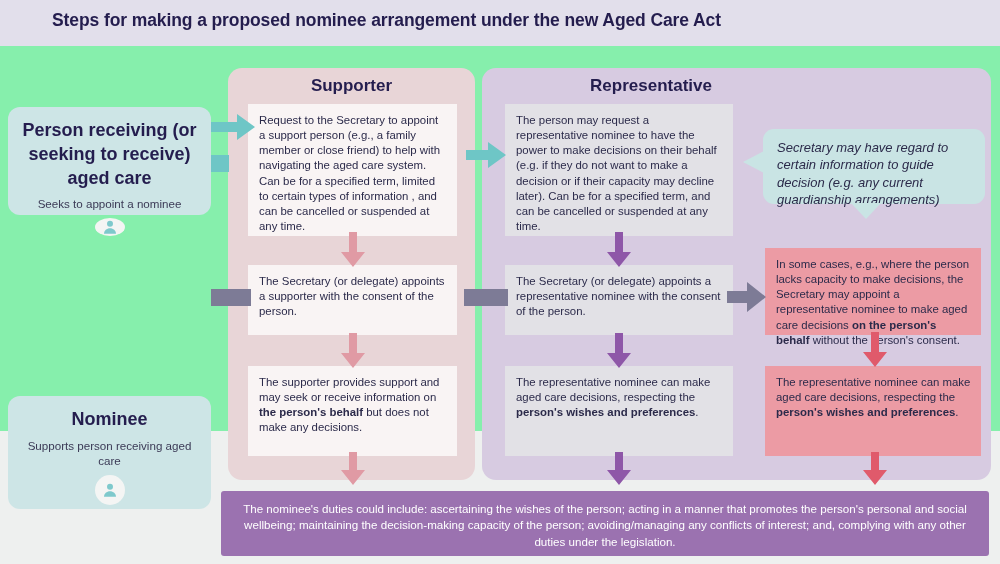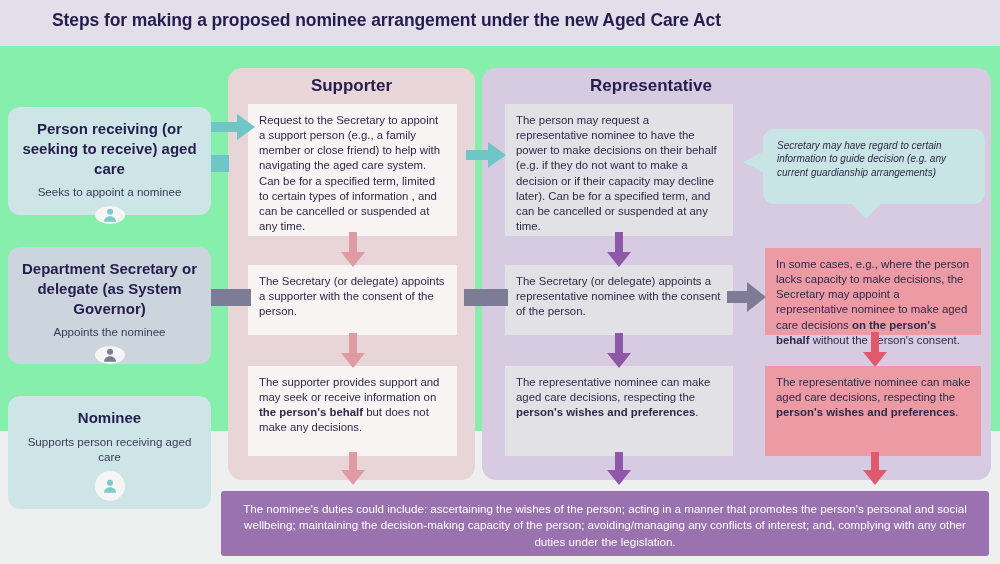--- a/index.html
+++ b/index.html
@@ -29,21 +29,21 @@
     display: flex; flex-direction: column; align-items: center;
     padding-top: 12px;
   }
   .role-card.teal { background: #cde5e6; }
   .role-card.grey { background: #ccd5dd; }
   #card-person { top: 107px; height: 108px; }
   #card-secretary { top: 247px; height: 117px; }
   #card-nominee { top: 396px; height: 113px; }
 
   .role-title {
-    font-size: 15px; font-weight: bold; color: #241d4e;
+    font-size: 18px; font-weight: bold; color: #241d4e;
     text-align: center; line-height: 1.32; width: 185px;
   }
   .role-sub {
     font-size: 11.6px; color: #3b3a56; text-align: center;
     line-height: 1.3; width: 180px; margin-top: 6px;
   }
   .avatar {
     width: 30px; height: 30px; border-radius: 50%;
     background: #f4f5f4; margin-top: 7px;
     display: flex; align-items: center; justify-content: center;
@@ -80,21 +80,21 @@
   #rb2 { left: 505px; top: 265px; width: 228px; height: 70px; }
   #rb3 { left: 505px; top: 366px; width: 228px; height: 90px; }
   
   #pb1 { left: 765px; top: 248px; width: 216px; height: 87px; }
   #pb2 { left: 765px; top: 366px; width: 216px; height: 90px; }
 
   
   #bubble {
     position: absolute; left: 763px; top: 129px; width: 222px; height: 75px;
     background: #c9e4e4; border-radius: 11px;
-    font-style: italic; font-size: 10px; color: #2b2a4a; line-height: 1.34;
+    font-style: italic; font-size: 13px; color: #2b2a4a; line-height: 1.34;
     padding: 10px 12px 0 14px;
   }
   #bubble::before {
     content: ""; position: absolute; left: -20px; top: 22px;
     border-top: 11px solid transparent; border-bottom: 11px solid transparent;
     border-right: 21px solid #c9e4e4;
   }
   #bubble::after {
     content: ""; position: absolute; left: 88px; bottom: -15px;
     border-left: 15px solid transparent; border-right: 15px solid transparent;
@@ -126,30 +126,20 @@
     <div class="role-title">Person receiving (or seeking to receive) aged care</div>
     <div class="role-sub">Seeks to appoint a nominee</div>
     <div class="avatar">
       <svg width="18" height="18" viewBox="0 0 24 24">
           <circle cx="12" cy="7.5" r="4" fill="#7ec9cc"></circle>
           <path d="M4 21c0-4.4 3.6-7.5 8-7.5s8 3.1 8 7.5z" fill="#7ec9cc"></path>
         </svg>
     </div>
   </div>
 
-  <div class="role-card grey" id="card-secretary">
-    <div class="role-title">Department Secretary or delegate (as System Governor)</div>
-    <div class="role-sub">Appoints the nominee</div>
-    <div class="avatar">
-      <svg width="18" height="18" viewBox="0 0 24 24">
-          <circle cx="12" cy="7.5" r="4" fill="#7d7b96"></circle>
-          <path d="M4 21c0-4.4 3.6-7.5 8-7.5s8 3.1 8 7.5z" fill="#7d7b96"></path>
-        </svg>
-    </div>
-  </div>
 
   <div class="role-card teal" id="card-nominee">
     <div class="role-title">Nominee</div>
     <div class="role-sub">Supports person receiving aged care</div>
     <div class="avatar">
       <svg width="18" height="18" viewBox="0 0 24 24">
           <circle cx="12" cy="7.5" r="4" fill="#7ec9cc"></circle>
           <path d="M4 21c0-4.4 3.6-7.5 8-7.5s8 3.1 8 7.5z" fill="#7ec9cc"></path>
         </svg>
     </div>

